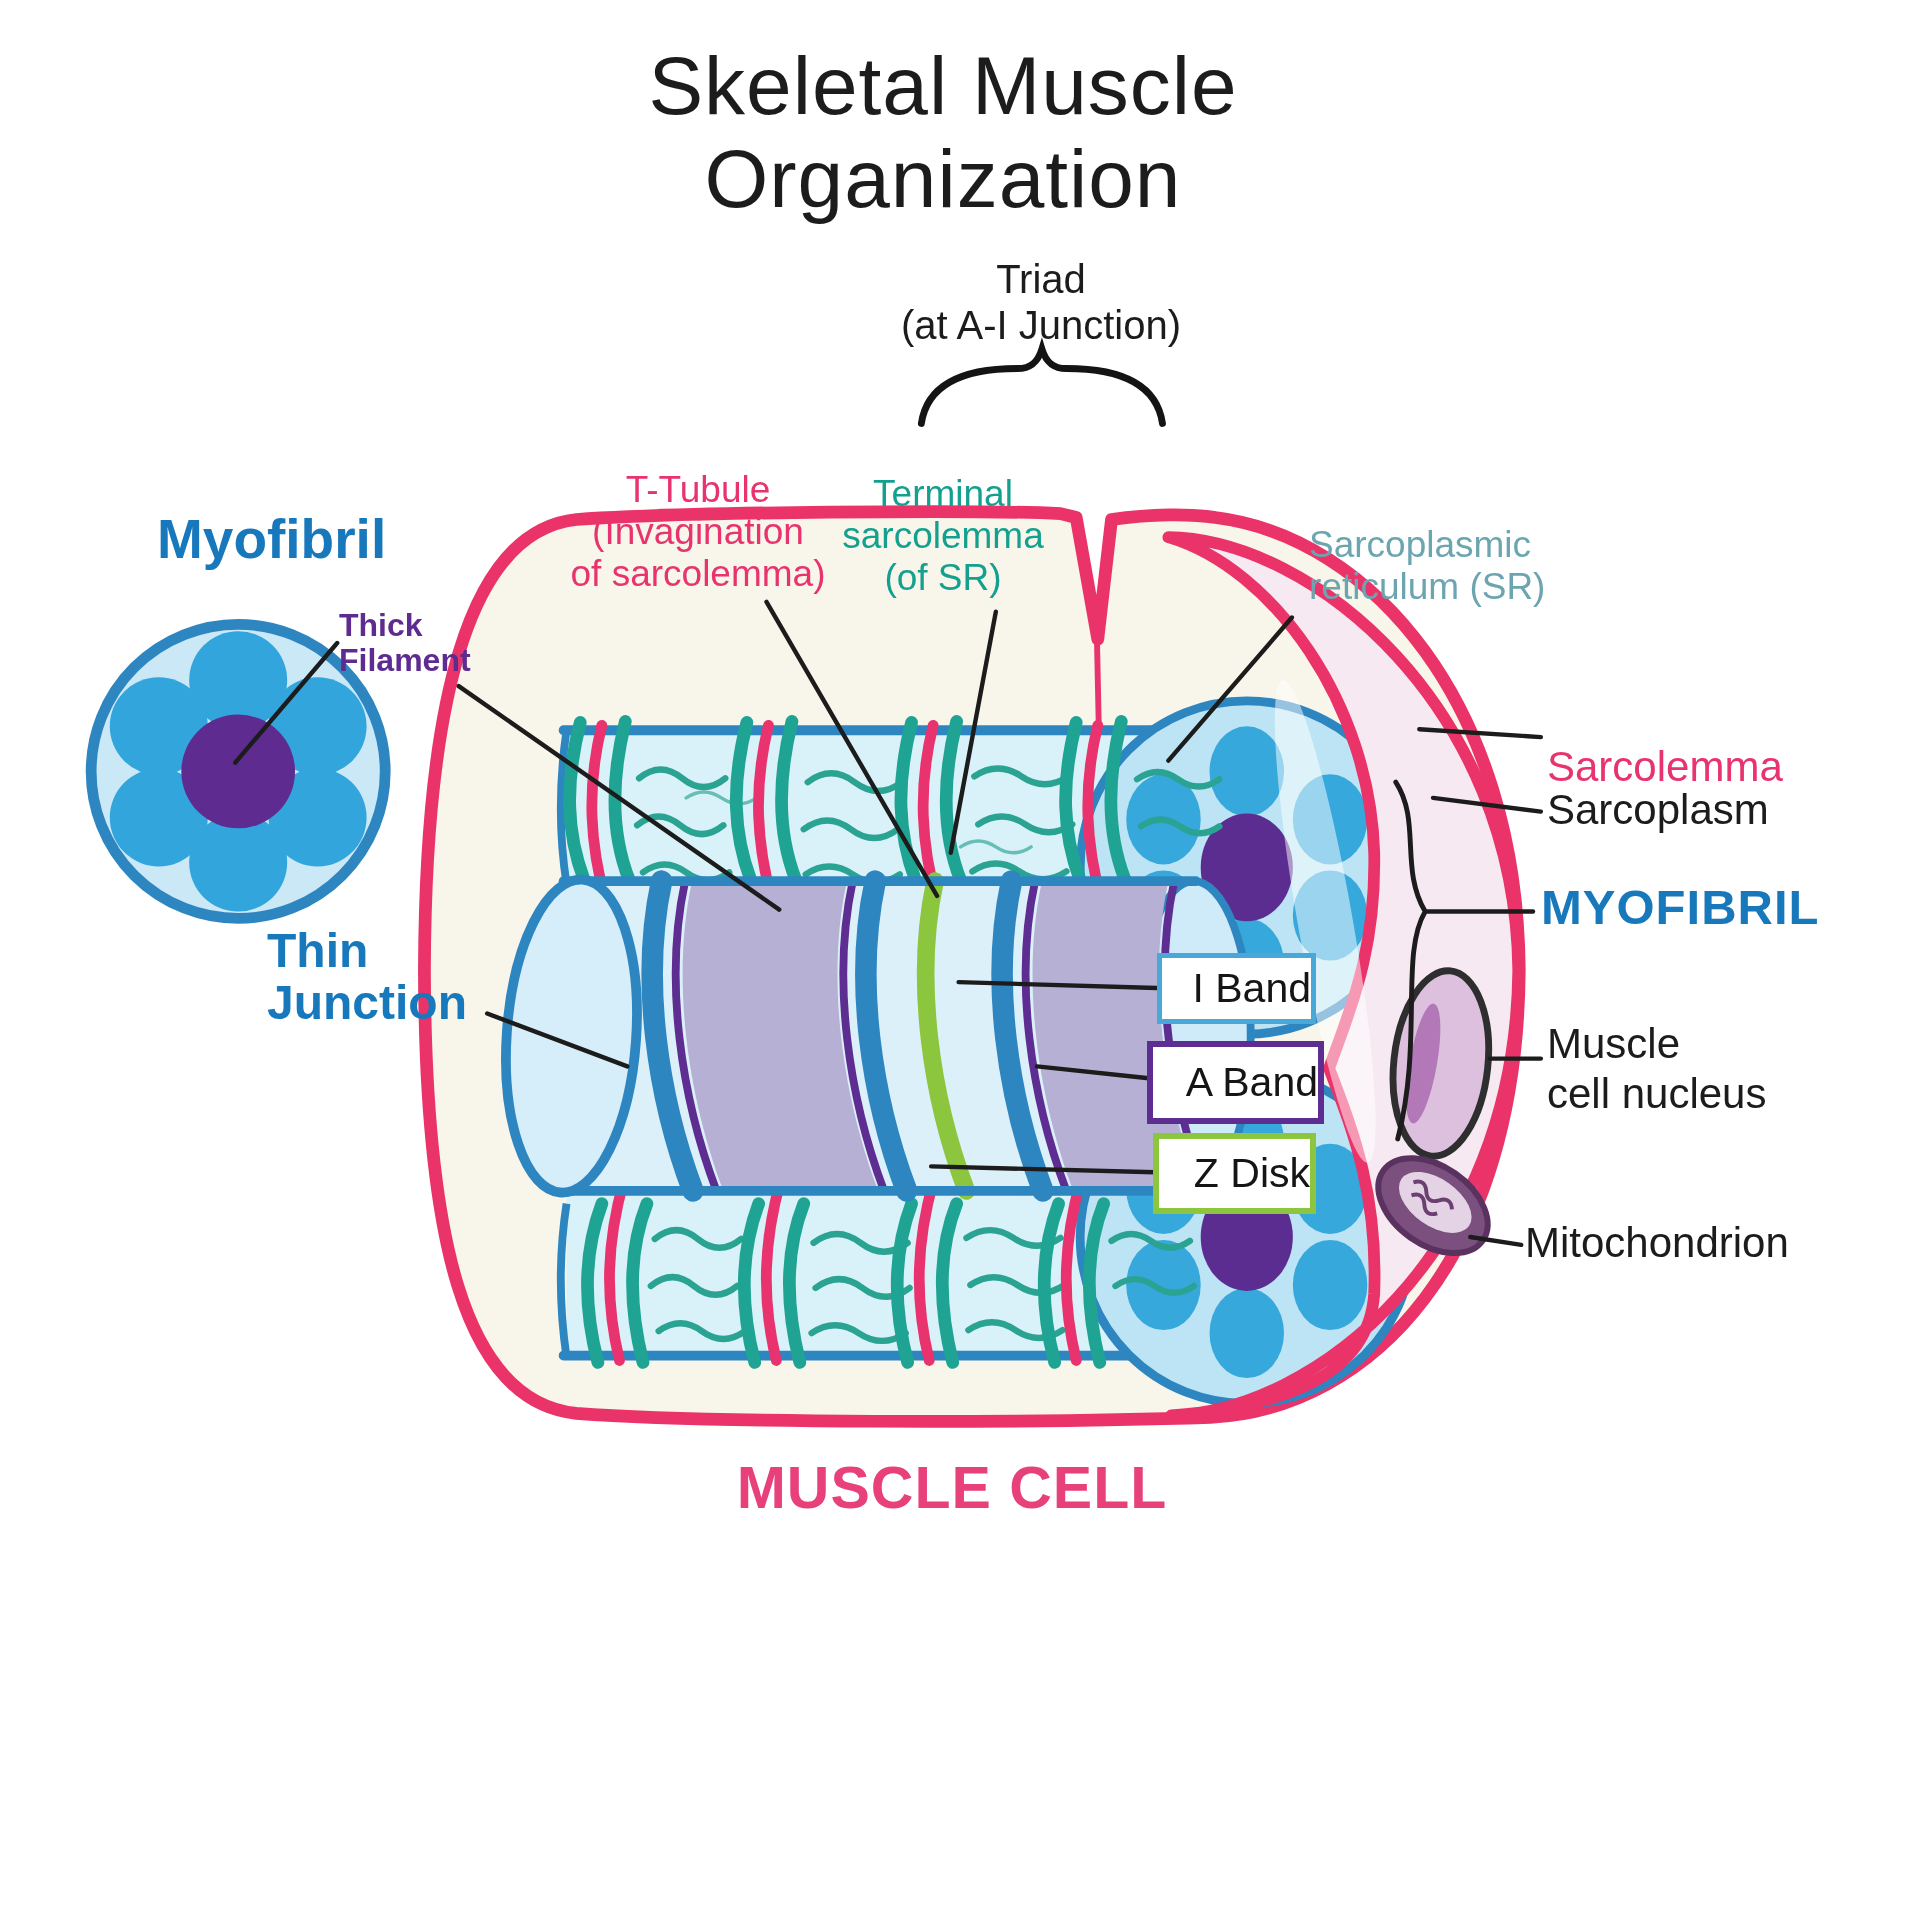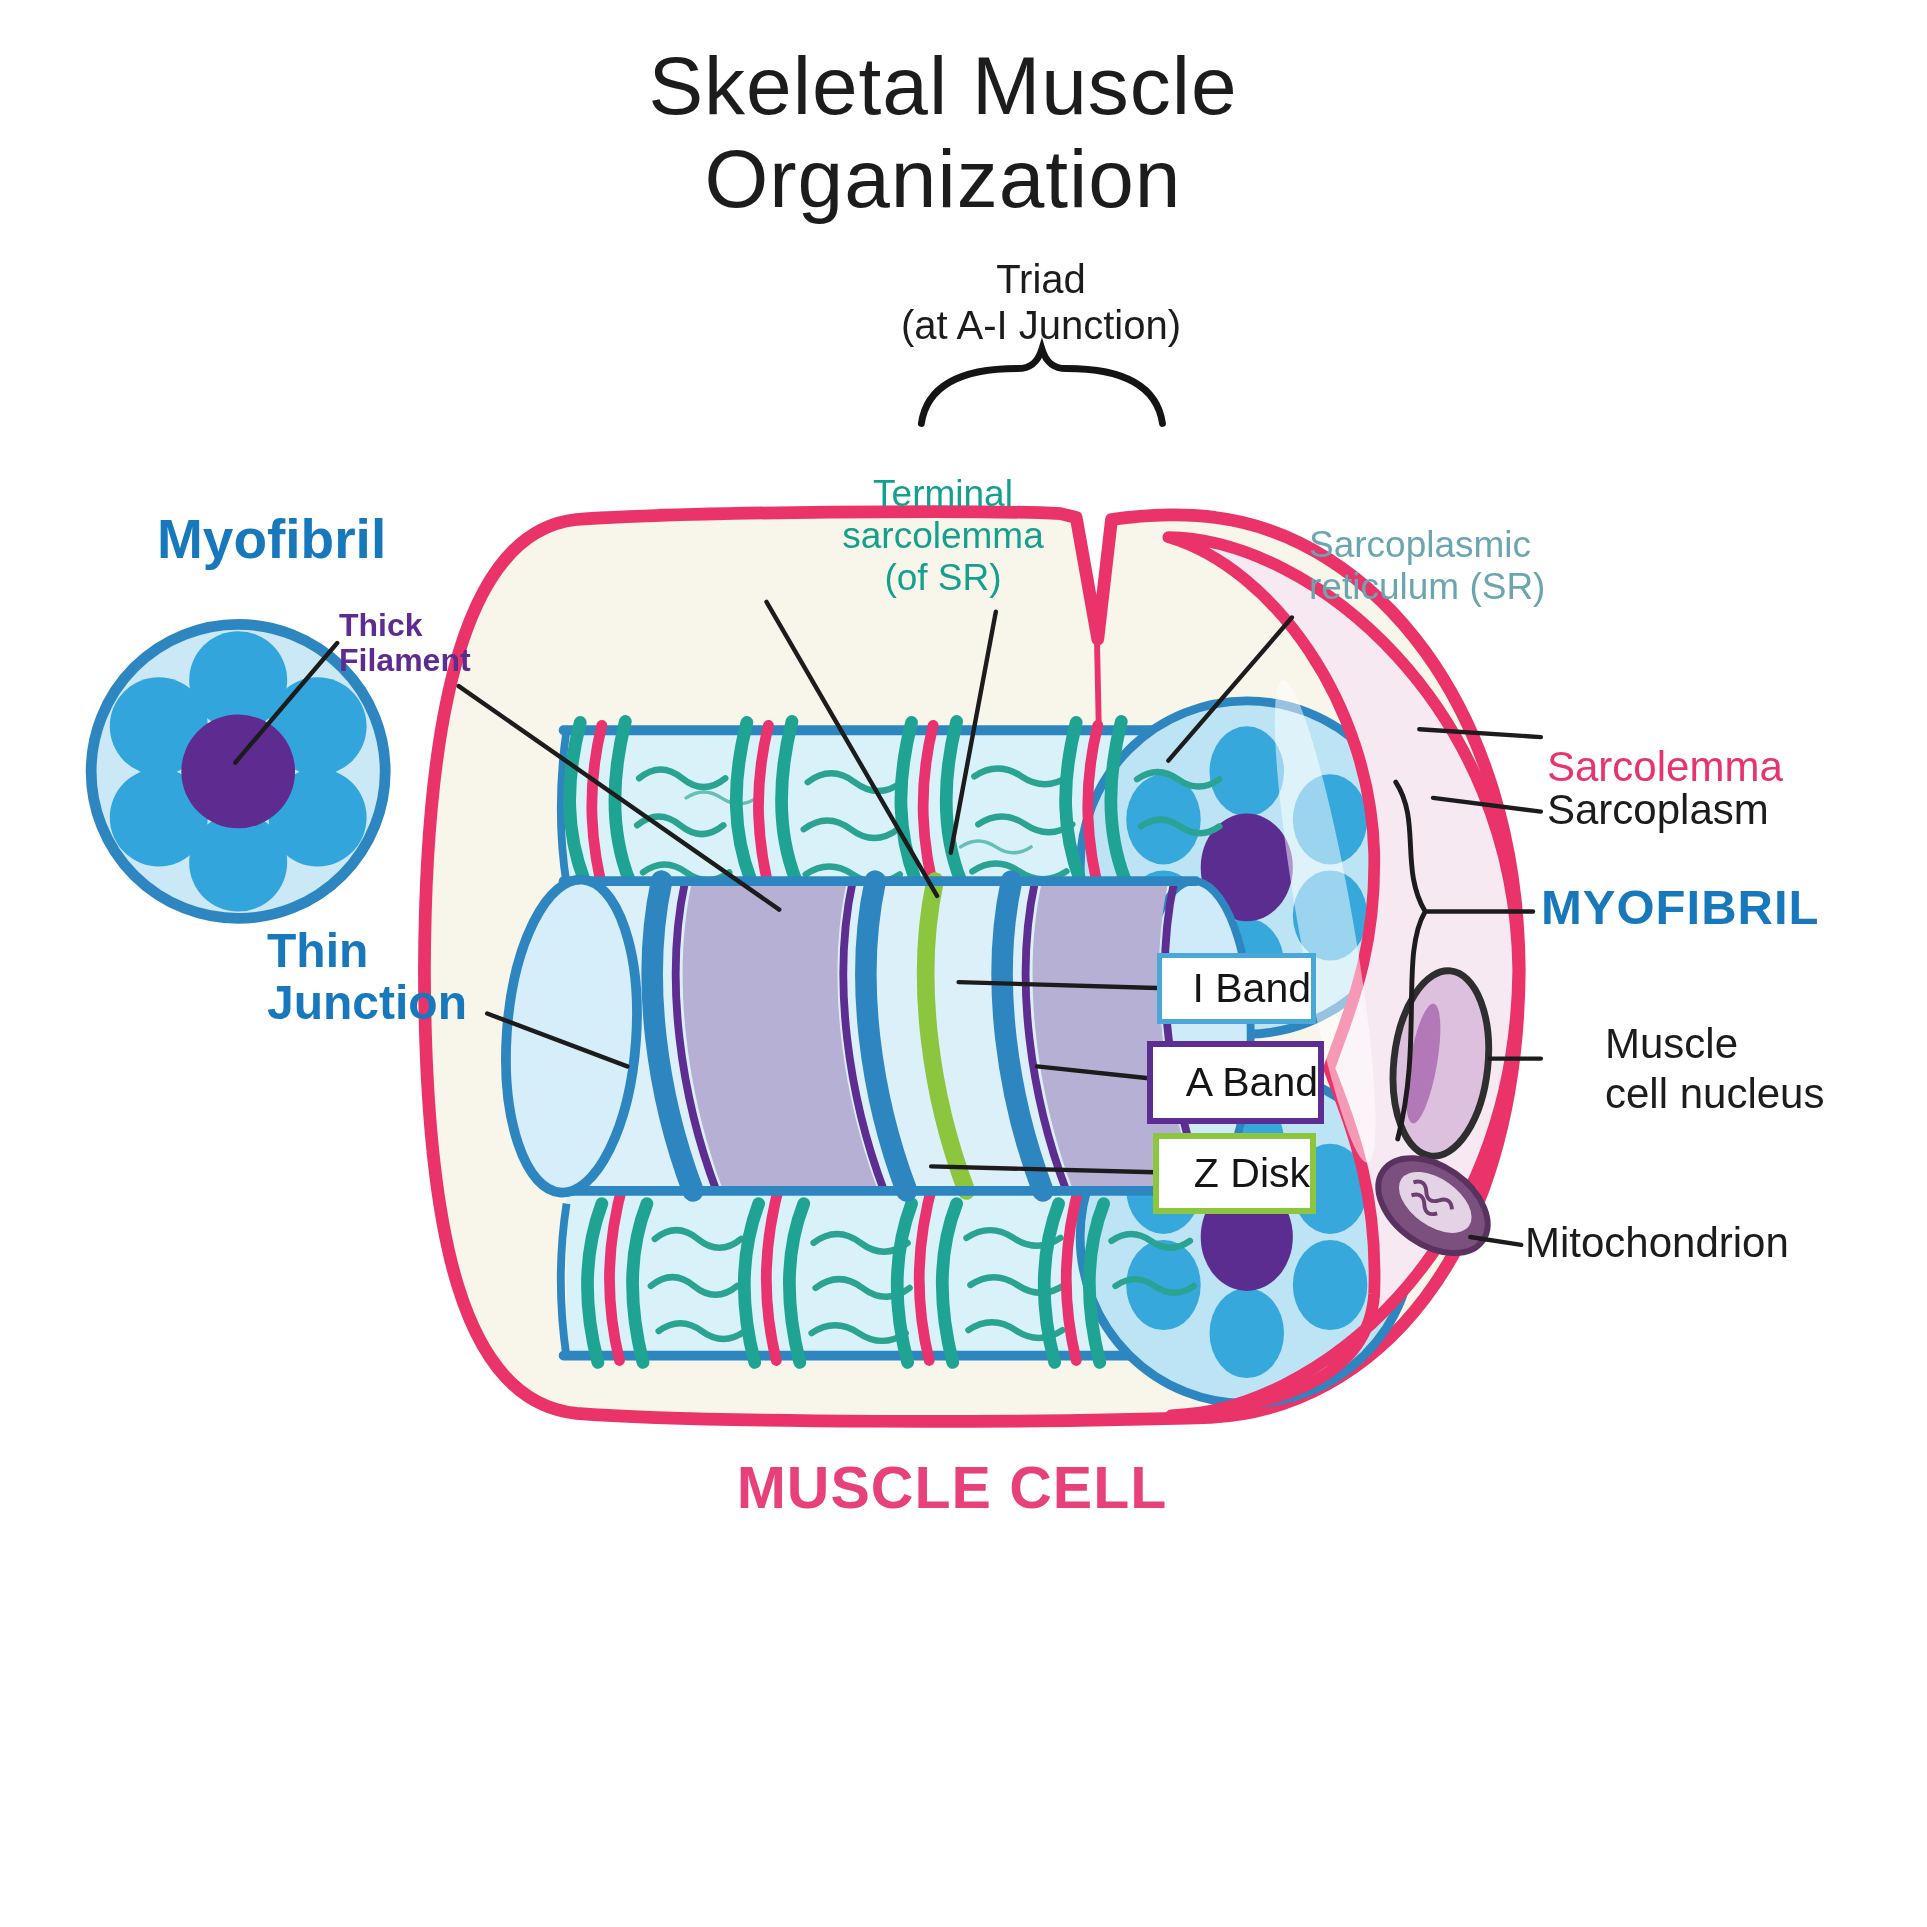--- a/index.html
+++ b/index.html
@@ -226,20 +226,23 @@
     <line x1="468" y1="700" x2="795" y2="928"></line>
     <line x1="497" y1="1034" x2="640" y2="1088"></line>
   </g>
 </svg>
 
   <div class="lbl triad center" style="left:1041px;top:257px;">Triad
 (at A-I Junction)</div>
 
   <div class="lbl title center" style="left:943px;top:39px;">Skeletal Muscle Organization</div>
 
+  <div class="lbl ttub center" style="left:698px;top:469px;">T-Tubule
+(Invagination
+of sarcolemma)</div>
 
   <div class="lbl term center" style="left:943px;top:473px;">Terminal
 sarcolemma
 (of SR)</div>
 
   <div class="lbl srlab" style="left:1309px;top:524px;">Sarcoplasmic
 reticulum (SR)</div>
 
   <div class="lbl myoinset" style="left:157px;top:508px;">Myofibril</div>
 
@@ -248,21 +251,21 @@
 
   <div class="lbl thin" style="left:267px;top:925px;">Thin
 Junction</div>
 
   <div class="lbl rlab pinklab" style="left:1547px;top:708px;margin-top:35px;">Sarcolemma</div>
 
   <div class="lbl rlab" style="left:1547px;top:786px;">Sarcoplasm</div>
 
   <div class="lbl myocross" style="left:1541px;top:880px;">MYOFIBRIL</div>
 
-  <div class="lbl rlab" style="left:1605px;top:1019px;line-height:1.2;">Muscle
+  <div class="lbl rlab" style="left:1547px;top:1019px;line-height:1.2;">Muscle
 cell nucleus</div>
 
   <div class="lbl rlab" style="left:1525px;top:1219px;">Mitochondrion</div>
 
   <div class="lbl musclecell center" style="left:952px;top:1455px;">MUSCLE CELL</div>
 
   <div class="bandbox ibox" style="left:1157px;top:953px;width:149px;height:61px;">
     <span>I Band</span>
   </div>
   <div class="bandbox abox" style="left:1147px;top:1041px;width:165px;height:71px;">

